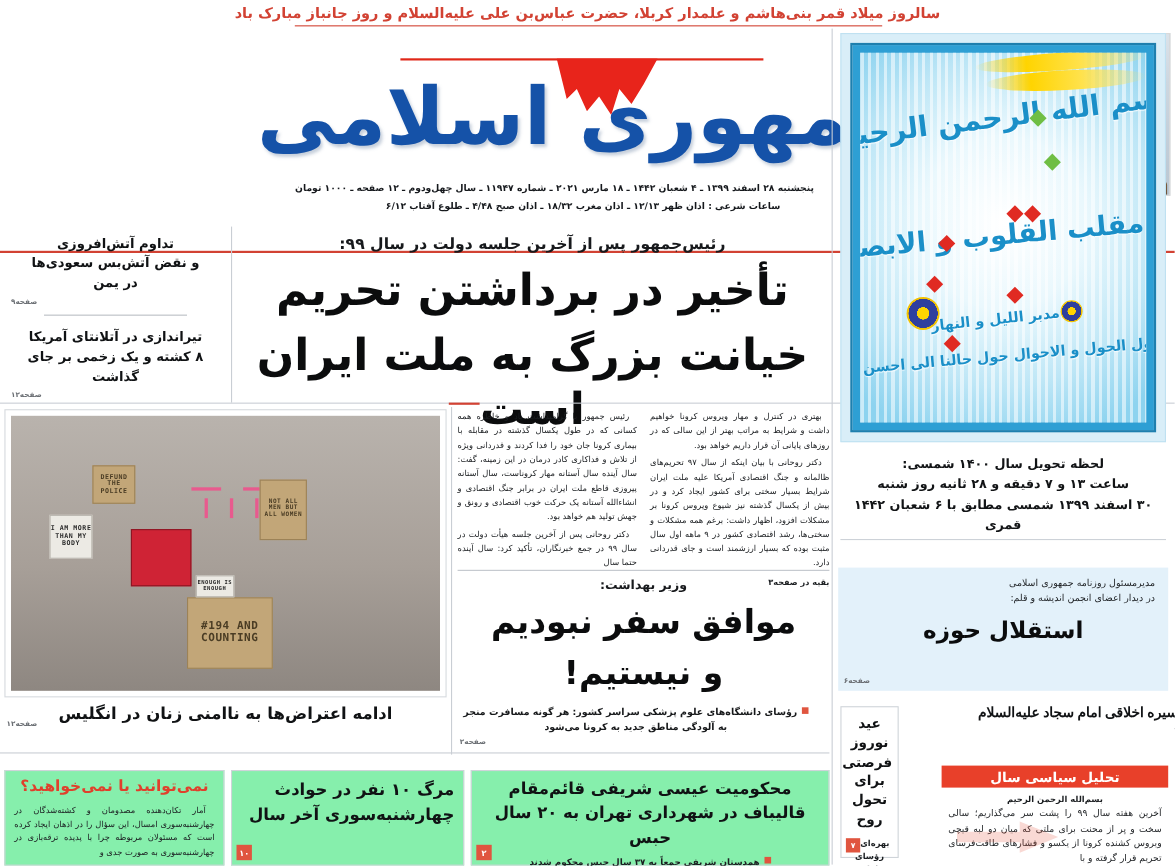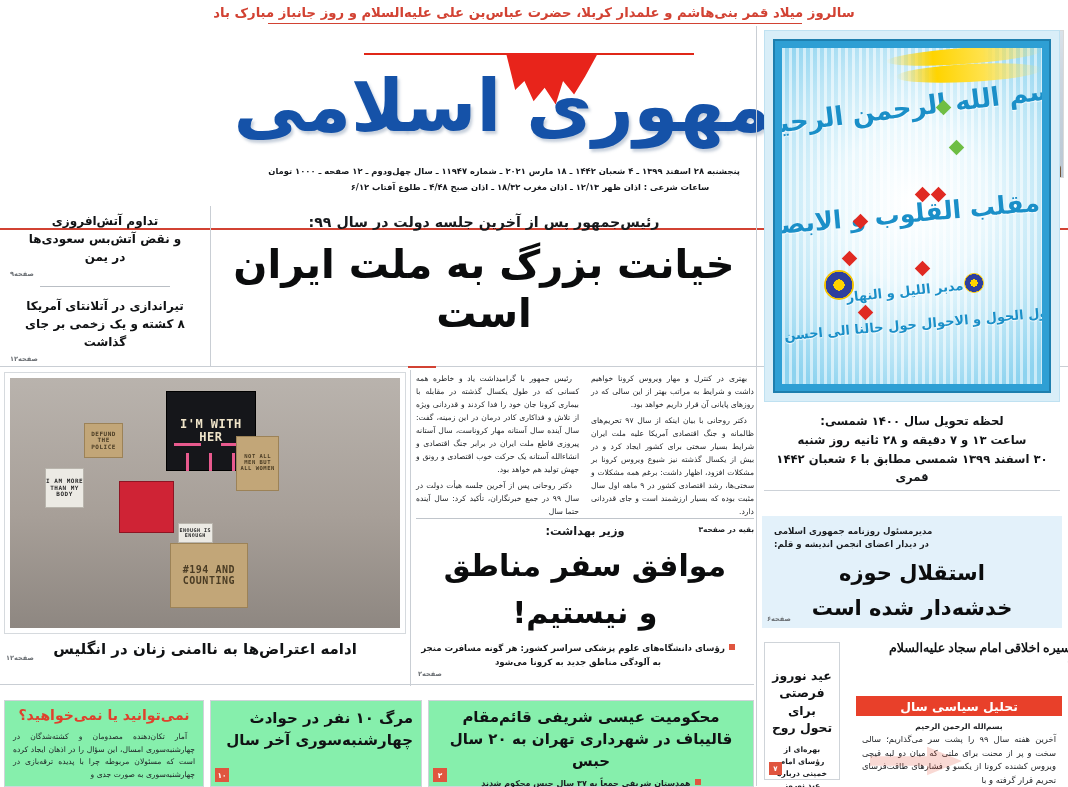--- a/index.html
+++ b/index.html
@@ -208,40 +208,40 @@
   .rosette.sm { width: 20px; height: 20px; }
 
   .newyear { position: absolute; left: 764px; top: 412px; width: 296px; height: 68px;
     direction: rtl; text-align: center; }
   .newyear div { font-size: 11.6px; font-weight: 700; line-height: 1.62; color: #121416; }
 
   .hr-r1 { position: absolute; left: 764px; top: 490px; width: 296px; height: 1px; background: #cdd2d8; }
 
   .editorial { position: absolute; left: 762px; top: 516px; width: 300px; height: 112px;
     background: #e3f1fa; direction: rtl; padding: 9px 12px 0 12px; }
-  .editorial .kick { font-size: 8.6px; font-weight: 700; line-height: 1.55; color: #1a1d20; text-align: left; }
+  .editorial .kick { font-size: 8.6px; font-weight: 400; line-height: 1.55; color: #1a1d20; text-align: right; }
   .editorial .h { font-size: 21px; font-weight: 700; line-height: 1.35; color: #0b0c0d; text-align: center; margin-top: 7px; }
   .editorial .pg { position: absolute; left: 5px; bottom: 5px; font-size: 6.6px; color: #6c7075; font-weight: 700; }
 
   .sireh { position: absolute; left: 872px; top: 640px; width: 216px; direction: rtl; font-family: Liberation Serif, serif; }
   .sireh .h { font-size: 12.6px; font-weight: 700; color: #101214; text-align: center; }
   .sireh .pg { font-size: 6.6px; color: #6c7075; font-weight: 700; margin-top: 4px; }
 
   .redbar { position: absolute; left: 856px; top: 696px; width: 206px; height: 20px;
     background: #e8402a; color: #fff; display: flex; align-items: center; justify-content: center;
     font-size: 12.4px; font-weight: 700; direction: rtl; }
   .redbody { position: absolute; left: 856px; top: 718px; width: 206px; height: 69px;
     direction: rtl; padding: 4px 6px 0 6px; overflow: hidden; }
   .redbody .bism { text-align: center; font-size: 7.6px; font-weight: 700; color: #1b1e21; }
   .redbody p { font-size: 8.4px; line-height: 1.62; text-align: justify; color: #1b1e21; margin-top: 2px; }
   .redbody .watermark { position: absolute; left: 14px; top: 26px; width: 92px; height: 34px;
     background: rgba(224,64,42,.2); clip-path: polygon(0 36%,62% 36%,62% 8%,100% 50%,62% 92%,62% 64%,0 64%); }
 
-  .noruz-box { position: absolute; left: 764px; top: 642px; width: 76px; height: 138px;
-    border: 1px solid #cfd4d9; direction: rtl; padding: 24px 5px 0 5px; }
+  .noruz-box { position: absolute; left: 764px; top: 642px; width: 53px; height: 138px;
+    border: 1px solid #cfd4d9; direction: rtl; padding: 6px 5px 0 5px; }
   .noruz-box .h { font-size: 12.4px; font-weight: 700; line-height: 1.4; color: #101214; text-align: center; }
   .noruz-box .s { margin-top: 8px; font-size: 7.6px; font-weight: 700; line-height: 1.55; color: #1b1e21; text-align: center; }
   .noruz-box .pg { position: absolute; left: 4px; bottom: 4px; width: 13px; height: 13px; background: #e0553f;
     color: #fff; font-size: 7px; display: flex; align-items: center; justify-content: center; font-weight: 700; }
 
   
   .hr-bottom { position: absolute; left: 0; top: 684px; width: 754px; height: 1px; background: #c9ced4; }
 
   .bbox { position: absolute; border: 1px solid #cfd4d9; direction: rtl; background: #86efac; }
   .bbox .pg { position: absolute; left: 4px; bottom: 4px; width: 14px; height: 14px; background: #e0553f;
@@ -310,31 +310,31 @@
     <div class="brief">
       <div class="brief-title" style="white-space:pre-line">تیراندازی در آتلانتای آمریکا
 ۸ کشته و یک زخمی بر جای گذاشت</div>
       <span class="pg-tag left">صفحه۱۲</span>
     </div>
   </div>
   <div class="vsep-1"></div>
 
   <div class="lede">
     <div class="lede-kicker">رئیس‌جمهور پس از آخرین جلسه دولت در سال ۹۹:</div>
+    <div class="lede-h1">تأخیر در برداشتن تحریم</div>
     <div class="lede-h1">خیانت بزرگ به ملت ایران است</div>
   </div>
 
   <div class="hr-main"></div>
   <div class="hr-main-red"></div>
 
   <div class="photo-frame">
     <div class="photo">
       <div class="crowd-layer"></div>
 
-      <div class="sign black" style="left:40%; top:5%; width:23%; height:32%; font-size:12px;">I'M WITH HER</div>
       <div class="arrow" style="left:42%; top:26%; width:7%; height:3px;"></div>
       <div class="arrow" style="left:54%; top:26%; width:7%; height:3px;"></div>
       <div class="arrow" style="left:45%; top:30%; width:3px; height:7%;"></div>
       <div class="arrow" style="left:51%; top:30%; width:3px; height:7%;"></div>
       <div class="arrow" style="left:57%; top:30%; width:3px; height:7%;"></div>
 
       <div class="sign cardboard" style="left:19%; top:18%; width:10%; height:14%; font-size:6px;">DEFUND THE POLICE</div>
       <div class="sign white" style="left:9%; top:36%; width:10%; height:16%; font-size:6px;">I AM MORE THAN MY BODY</div>
       <div class="sign cardboard" style="left:58%; top:23%; width:11%; height:22%; font-size:5.5px;">NOT ALL MEN BUT ALL WOMEN</div>
       <div class="sign cardboard" style="left:41%; top:66%; width:20%; height:26%; font-size:10px;">#194 AND COUNTING</div>
@@ -358,21 +358,21 @@
       <div class="art-col">
         <p>رئیس جمهور با گرامیداشت یاد و خاطره همه کسانی که در طول یکسال گذشته در مقابله با بیماری کرونا جان خود را فدا کردند و قدردانی ویژه از تلاش و فداکاری کادر درمان در این زمینه، گفت: سال آینده سال آستانه مهار کروناست، سال آستانه پیروزی قاطع ملت ایران در برابر جنگ اقتصادی و انشاءالله آستانه یک حرکت خوب اقتصادی و رونق و جهش تولید هم خواهد بود.</p>
         <p>دکتر روحانی پس از آخرین جلسه هیأت دولت در سال ۹۹ در جمع خبرنگاران، تأکید کرد: سال آینده حتما سال</p>
       </div>
     </div>
   </div>
   <div class="art-rule"></div>
 
   <div class="lede2">
     <div class="lede2-kicker">وزیر بهداشت:</div>
-    <div class="lede2-h1">موافق سفر مناطق</div>
+    <div class="lede2-h1">موافق سفر نبودیم</div>
     <div class="lede2-h1">و نیستیم!</div>
     <div class="lede2-sub">
       <span class="sq"></span><span>رؤسای دانشگاه‌های علوم پزشکی سراسر کشور: هر گونه مسافرت منجر به آلودگی مناطق جدید به کرونا می‌شود</span>
     </div>
     <div class="lede2-pg">صفحه۲</div>
   </div>
 
   <div class="vsep-3"></div>
 
   <div class="calli-outer">
@@ -400,21 +400,20 @@
     <div>لحظه تحویل سال ۱۴۰۰ شمسی:</div>
     <div>ساعت ۱۳ و ۷ دقیقه و ۲۸ ثانیه روز شنبه</div>
     <div>۳۰ اسفند ۱۳۹۹ شمسی مطابق با ۶ شعبان ۱۴۴۲ قمری</div>
   </div>
   <div class="hr-r1"></div>
 
   <div class="editorial">
     <div class="kick" style="white-space:pre-line">مدیرمسئول روزنامه جمهوری اسلامی
 در دیدار اعضای انجمن اندیشه و قلم:</div>
     <div class="h">استقلال حوزه</div>
-    <div class="h">خدشه‌دار شده است</div>
     <div class="pg">صفحه۶</div>
   </div>
 
   <div class="sireh">
     <div class="h">سیره اخلاقی امام سجاد علیه‌السلام</div>
     <div class="pg">صفحه۷</div>
   </div>
 
   <div class="redbar">تحلیل سیاسی سال</div>
   <div class="redbody">

